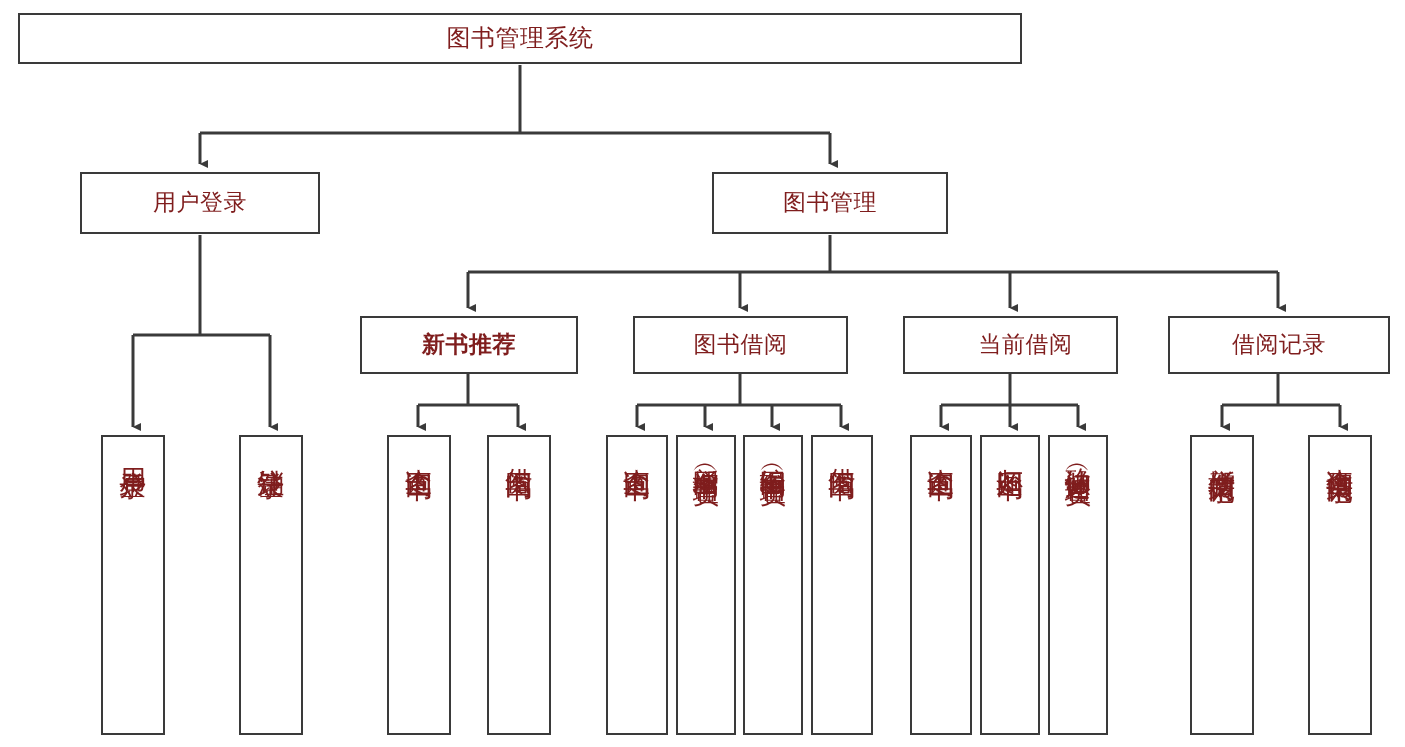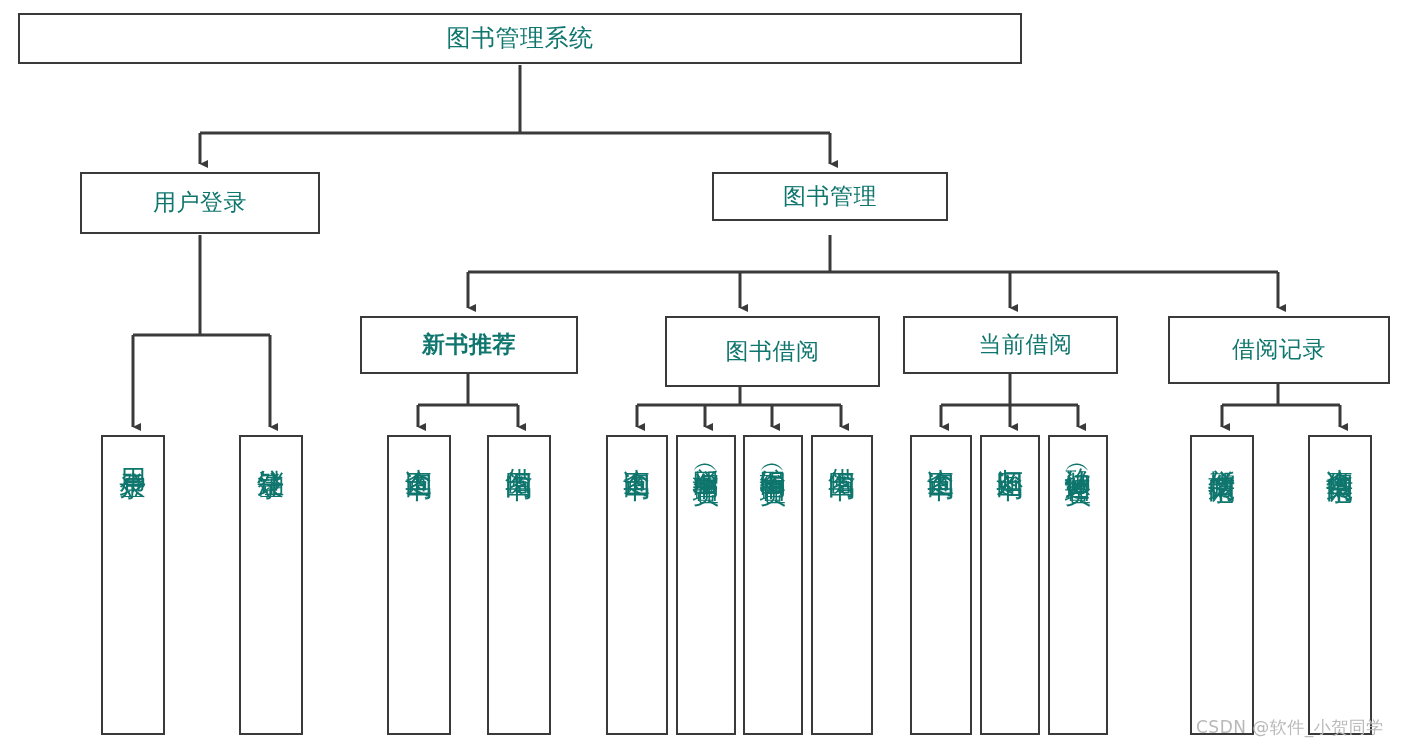--- a/index.html
+++ b/index.html
@@ -20,21 +20,21 @@
     pointer-events:none;
   }
   .node{
     position:absolute;
     box-sizing:border-box;
     background:#ffffff;
     border:2px solid #3a3a3a;
     display:flex;
     align-items:center;
     justify-content:center;
-    color:#0f766e;
+    color:#7f1d1d;
   }
   .node .label{
     display:block;
     text-align:center;
     line-height:1.18;
     letter-spacing:0.5px;
   }
   
   .node.horiz .label{
     font-size:23px;
@@ -123,37 +123,37 @@
   </svg>
 
   <div class="node horiz root" style="left:18px; top:13px; width:1004px; height:51px;">
     <span class="label">图书管理系统</span>
   </div>
 
   <div class="node horiz" style="left:80px; top:172px; width:240px; height:62px;">
     <span class="label">用户登录</span>
   </div>
 
-  <div class="node horiz" style="left:712px; top:172px; width:236px; height:49px;">
+  <div class="node horiz" style="left:712px; top:172px; width:236px; height:62px;">
     <span class="label">图书管理</span>
   </div>
 
   <div class="node horiz" style="left:360px; top:316px; width:218px; height:58px;font-weight:bold;">
     <span class="label">新书推荐</span>
   </div>
 
-  <div class="node horiz" style="left:633px; top:316px; width:215px; height:71px;margin-left:32px;">
+  <div class="node horiz" style="left:633px; top:316px; width:215px; height:58px;">
     <span class="label">图书借阅</span>
   </div>
 
   <div class="node horiz" style="left:903px; top:316px; width:215px; height:58px;padding-left:30px;">
     <span class="label">当前借阅</span>
   </div>
 
-  <div class="node horiz" style="left:1168px; top:316px; width:222px; height:68px;">
+  <div class="node horiz" style="left:1168px; top:316px; width:222px; height:58px;">
     <span class="label">借阅记录</span>
   </div>
 
   <div class="node vert" style="left:101px; top:435px; width:64px; height:300px;">
     <span class="label">用户登录</span>
   </div>
 
   <div class="node vert" style="left:239px; top:435px; width:64px; height:300px;">
     <span class="label">注销登录</span>
   </div>
@@ -195,15 +195,14 @@
   </div>
 
   <div class="node vert" style="left:1190px; top:435px; width:64px; height:300px;">
     <span class="label">新增借阅记录</span>
   </div>
 
   <div class="node vert" style="left:1308px; top:435px; width:64px; height:300px;">
     <span class="label">查询借阅记录</span>
   </div>
 
-  <div class="watermark" style="left:1196px; top:716px;">CSDN @软件_小贺同学</div>
 
 </div>
 
 </body></html>

